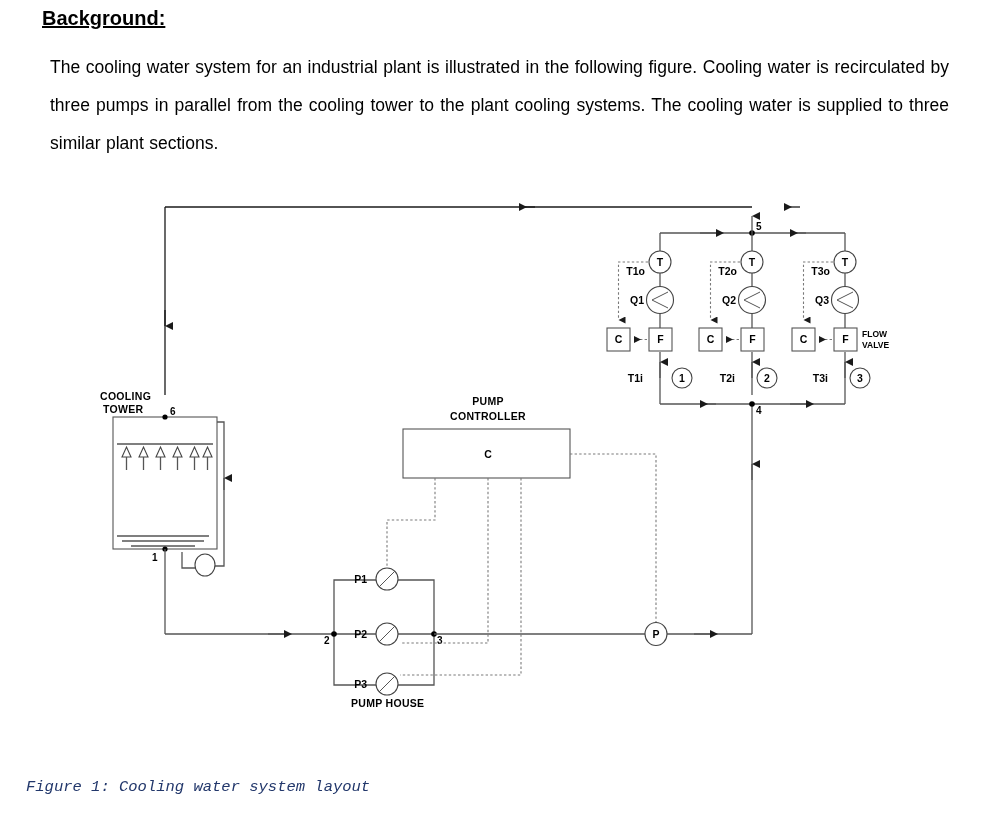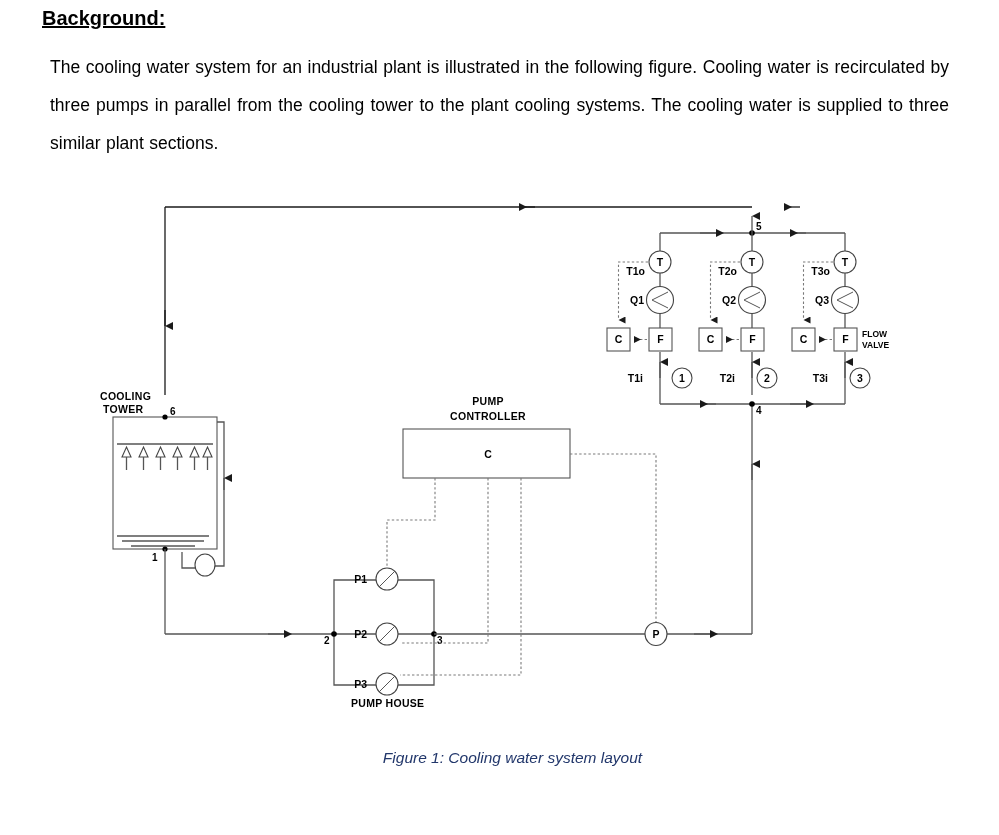--- a/index.html
+++ b/index.html
@@ -48,27 +48,27 @@
     position: absolute;
     left: 0;
     top: 190px;
     width: 999px;
     height: 560px;
   }
   #figure svg { display: block; }
   .caption {
     position: absolute;
     left: 0;
-    top: 749px;
+    top: 778px;
     width: 999px;
-    text-align: center;
+    text-align: left;
     font-size: 15.5px;
     font-style: italic;
     color: #22376b;
-    font-family: Liberation Sans, sans-serif;
+    font-family: Liberation Mono, monospace;
   }
   .caption .cap-inner { display: inline-block; padding-left: 26px; }
   
   text {
     font-family: "Liberation Sans", sans-serif;
     fill: #000000;
   }
   .lbl-bold {
     font-size: 10.5px;
     font-weight: bold;

